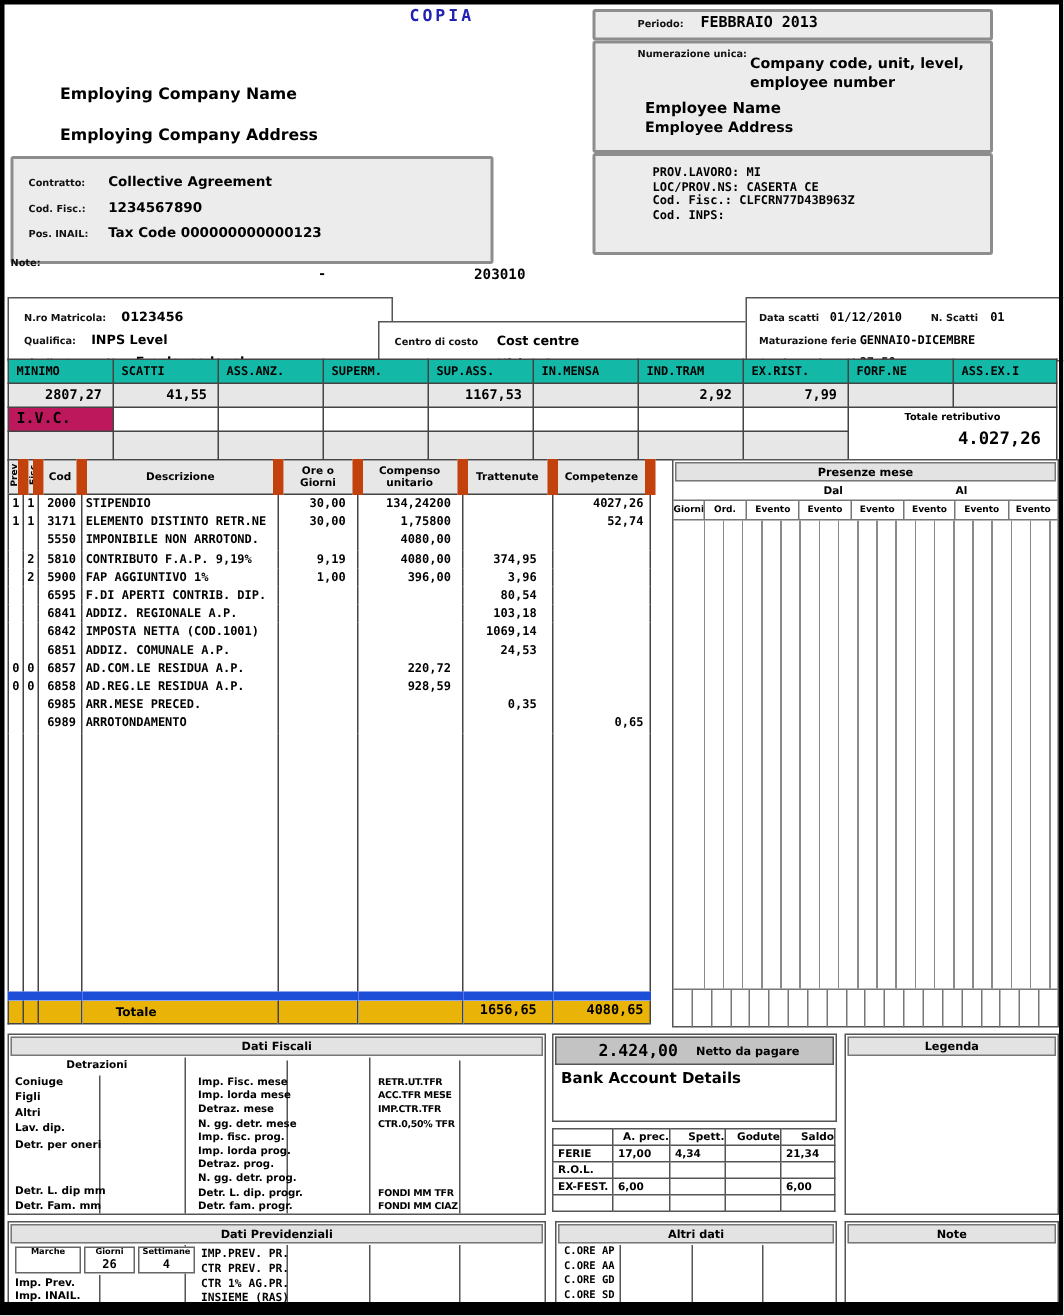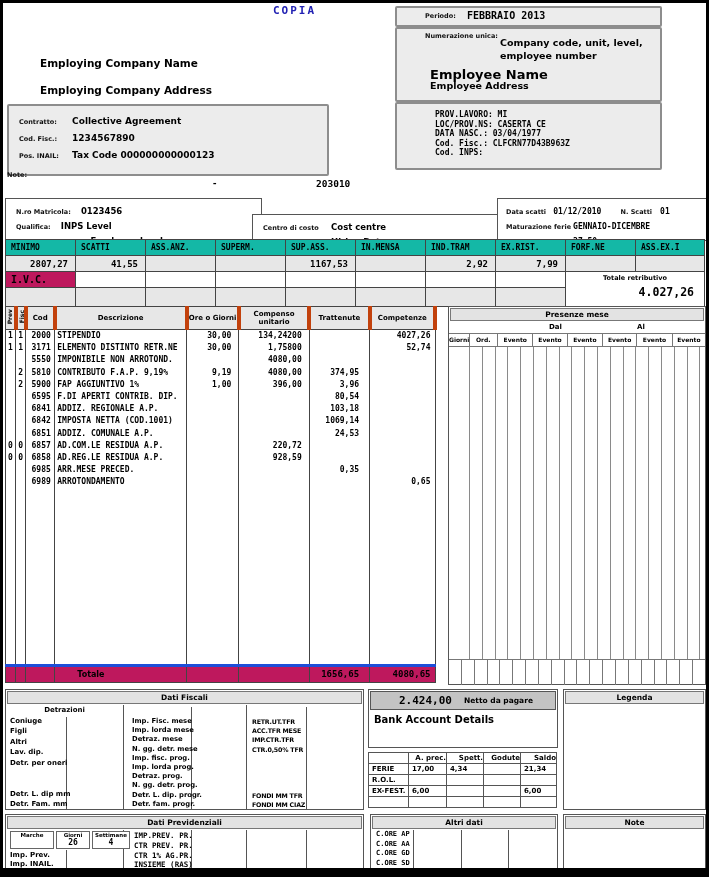--- a/index.html
+++ b/index.html
@@ -26,32 +26,32 @@
   .sumtab .sv{background:#e7e7e7;font-family:"DejaVu Sans Mono",monospace;font-size:9px;height:13px;text-align:right;padding:1px 7px 1px 0;}
   .sumtab .ivc{font-family:"DejaVu Sans Mono",monospace;font-size:10px;height:13px;padding-left:5px;background:#be185d;}
   .sumtab .w{background:#fff;height:13px;}
   .sumtab .gr{background:#e7e7e7;height:16px;}
   .sumtab .tret{background:#fff;vertical-align:top;padding:0;}
   .tret-label{font-size:6.5px;font-weight:bold;text-align:center;padding-top:2px;}
   .tret-value{font-family:"DejaVu Sans Mono",monospace;font-weight:bold;font-size:11.5px;text-align:right;padding:3px 10px 0 0;}
 
   
   .bodytab{border-collapse:collapse;table-layout:fixed;width:432px;height:377px;background:#fff;border:1px solid #444;}
-  .bodytab th{border-right:4px solid #c2410c;border-bottom:1px solid #444;background:#e7e7e7;
+  .bodytab th{border-right:7px solid #c2410c;border-bottom:1px solid #444;background:#e7e7e7;
               font-size:7px;font-weight:bold;padding:0;height:22px;overflow:hidden;}
   .bodytab td{border-right:1px solid #444;font-family:"DejaVu Sans Mono",monospace;font-weight:bold;
               font-size:8px;white-space:nowrap;overflow:hidden;padding:0 2px;height:12.2px;line-height:12.2px;}
   .vert{writing-mode:vertical-rl;transform:rotate(180deg);font-size:6px;display:inline-block;}
   .c-prev,.c-fisc{text-align:center;padding:0!important;}
   .c-cod{text-align:center;padding-left:4px!important;}
   .c-ore,.c-unit{text-align:right;padding-right:7px!important;}
   .c-tratt{text-align:right;padding-right:10px!important;}
   .c-comp{text-align:right;padding-right:4px!important;}
   .fillrow td{height:auto;}
-  .totrow td{background:#be185d;border-top:3px solid #1d4ed8;height:15px;line-height:15px;}
+  .totrow td{background:#eab308;border-top:6px solid #1d4ed8;height:15px;line-height:15px;}
   .totrow .t-label{font-family:"DejaVu Sans",sans-serif;font-size:8px;padding-left:22px;}
   .totrow .t-num{font-size:9px;}
 
   
   .ptitle-row{position:relative;height:11px;border-bottom:1px solid #777;}
   .ptitle-row span{position:absolute;top:1px;font-size:7px;font-weight:bold;}
   .pcols{display:flex;height:12px;border-bottom:1px solid #777;}
   .pcol{border-right:1px solid #777;font-size:6px;font-weight:bold;text-align:center;line-height:12px;overflow:hidden;}
   .pbody{height:312px;border-bottom:1px solid #777;
          background-image:repeating-linear-gradient(to right,#8a8a8a 0,#8a8a8a 1px,transparent 1px,transparent 12.8px);
@@ -93,31 +93,30 @@
 
   <div class="abs gbox" style="left:395px;top:6px;width:263px;height:17px;">
     <span class="lbl" style="position:absolute;left:28px;top:4px;">Periodo:</span>
     <span class="mono b" style="position:absolute;left:70px;top:2px;font-size:10px;">FEBBRAIO 2013</span>
   </div>
 
   <div class="abs gbox" style="left:395px;top:27px;width:263px;height:71px;">
     <span class="lbl" style="position:absolute;left:28px;top:3px;">Numerazione unica:</span>
     <div class="sans b" style="position:absolute;left:103px;top:8px;font-size:9.5px;">Company code, unit, level,</div>
     <div class="sans b" style="position:absolute;left:103px;top:21px;font-size:9.5px;">employee number</div>
-    <div class="sans b" style="position:absolute;left:33px;top:38px;font-size:13px;">Employee Name</div>
+    <div class="sans b" style="position:absolute;left:33px;top:38px;font-size:10px;">Employee Name</div>
     <div class="sans b" style="position:absolute;left:33px;top:51px;font-size:9.5px;">Employee Address</div>
   </div>
 
   <div class="abs gbox" style="left:395px;top:102px;width:263px;height:58px;padding-top:6px;">
 
       <div class="mono b" style="font-size:8px;line-height:9.6px;padding-left:38px;white-space:pre;">PROV.LAVORO: MI</div>
 
       <div class="mono b" style="font-size:8px;line-height:9.6px;padding-left:38px;white-space:pre;">LOC/PROV.NS: CASERTA CE</div>
 
-      <div class="mono b" style="font-size:8px;line-height:9.6px;padding-left:38px;white-space:pre;">DATA NASC.: 03/04/1977</div>
 
       <div class="mono b" style="font-size:8px;line-height:9.6px;padding-left:38px;white-space:pre;">Cod. Fisc.: CLFCRN77D43B963Z</div>
 
       <div class="mono b" style="font-size:8px;line-height:9.6px;padding-left:38px;white-space:pre;">Cod. INPS:</div>
 
   </div>
 
   <div class="abs sans b" style="left:40px;top:57px;font-size:10.5px;">Employing Company Name</div>
   <div class="abs sans b" style="left:40px;top:84px;font-size:10.5px;">Employing Company Address</div>
 

